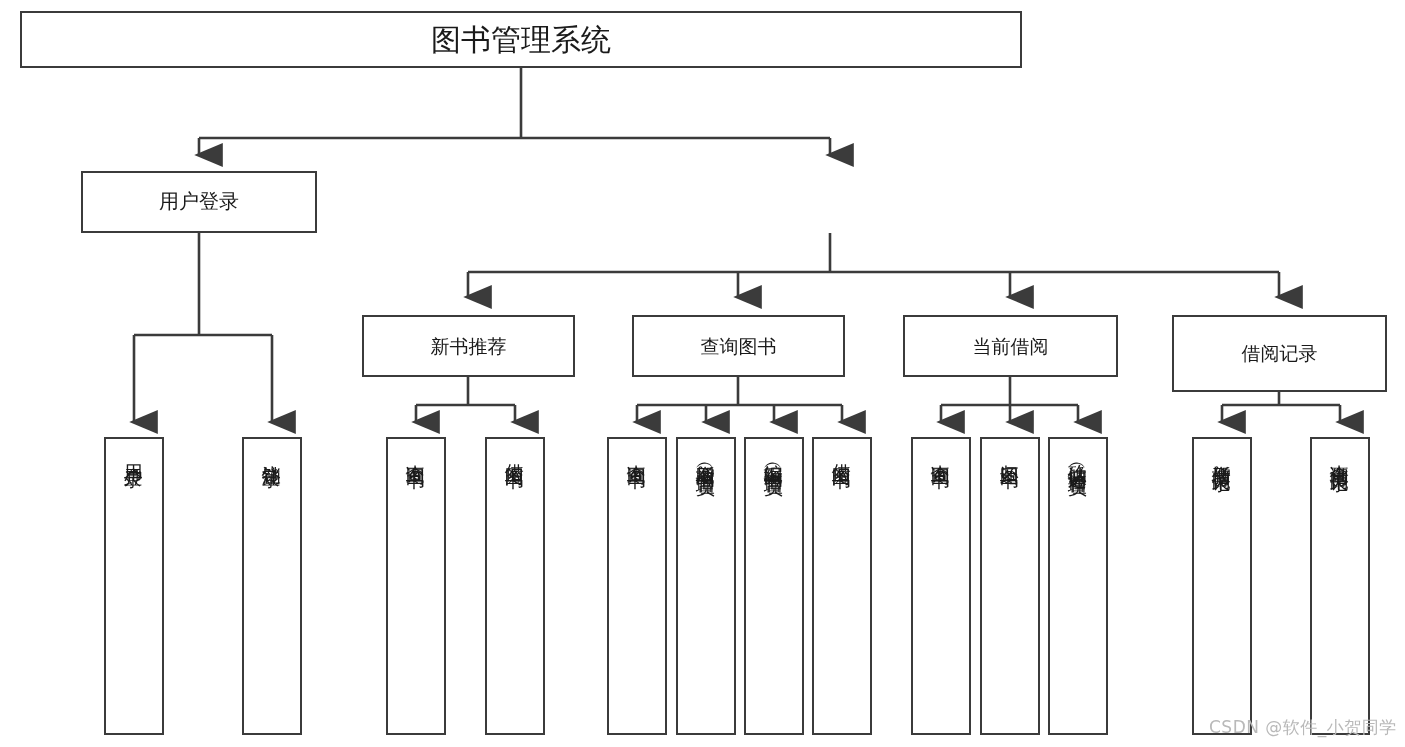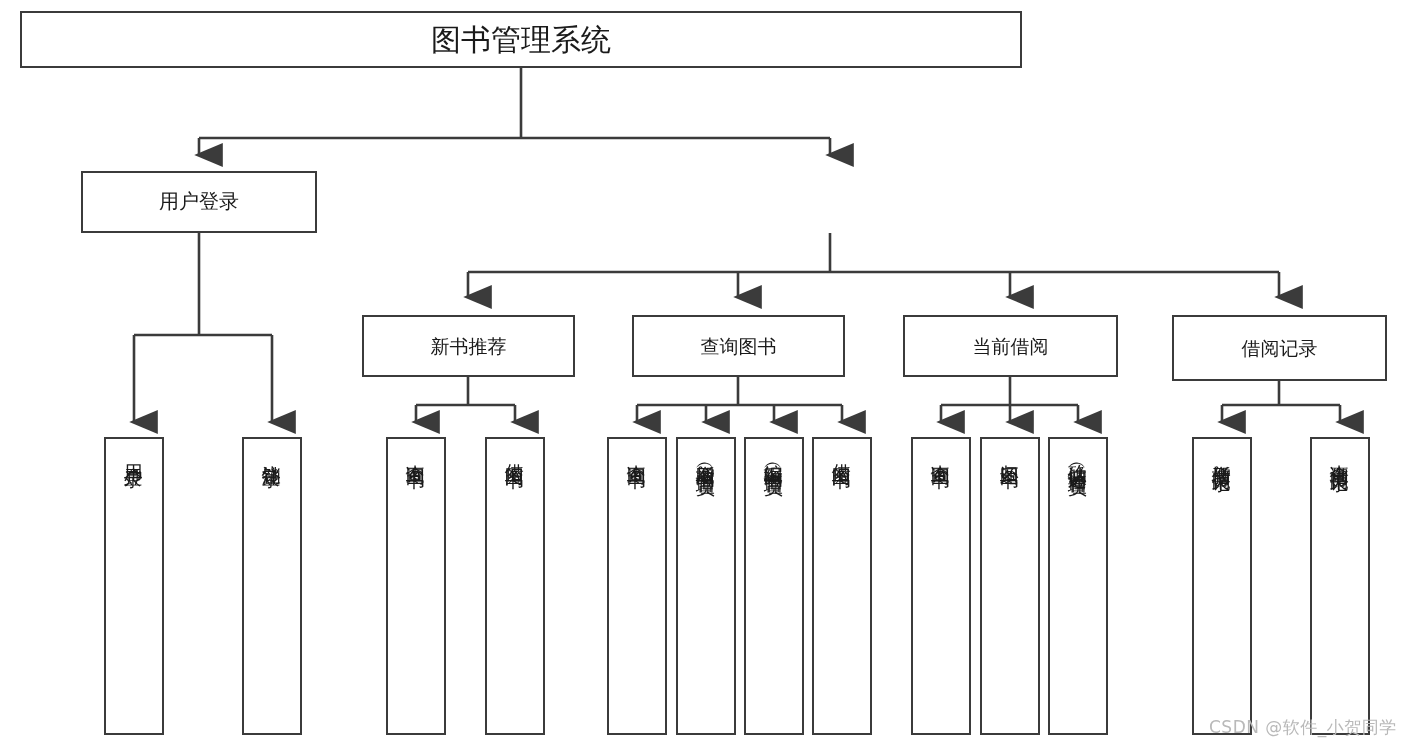--- a/index.html
+++ b/index.html
@@ -133,21 +133,21 @@
 
   <div class="node lvl2" style="left:362px; top:315px; width:213px; height:62px;">
     <span class="label">新书推荐</span>
   </div>
   <div class="node lvl2" style="left:632px; top:315px; width:213px; height:62px;">
     <span class="label">查询图书</span>
   </div>
   <div class="node lvl2" style="left:903px; top:315px; width:215px; height:62px;">
     <span class="label">当前借阅</span>
   </div>
-  <div class="node lvl2" style="left:1172px; top:315px; width:215px; height:66px;">
+  <div class="node lvl2" style="left:1172px; top:315px; width:215px; height:77px;">
     <span class="label">借阅记录</span>
   </div>
 
   <div class="node leaf" style="left:104px; top:437px; width:60px; height:298px;">
     <span class="label">用户登录</span>
   </div>
   <div class="node leaf" style="left:242px; top:437px; width:60px; height:298px;">
     <span class="label">注销登录</span>
   </div>
 

